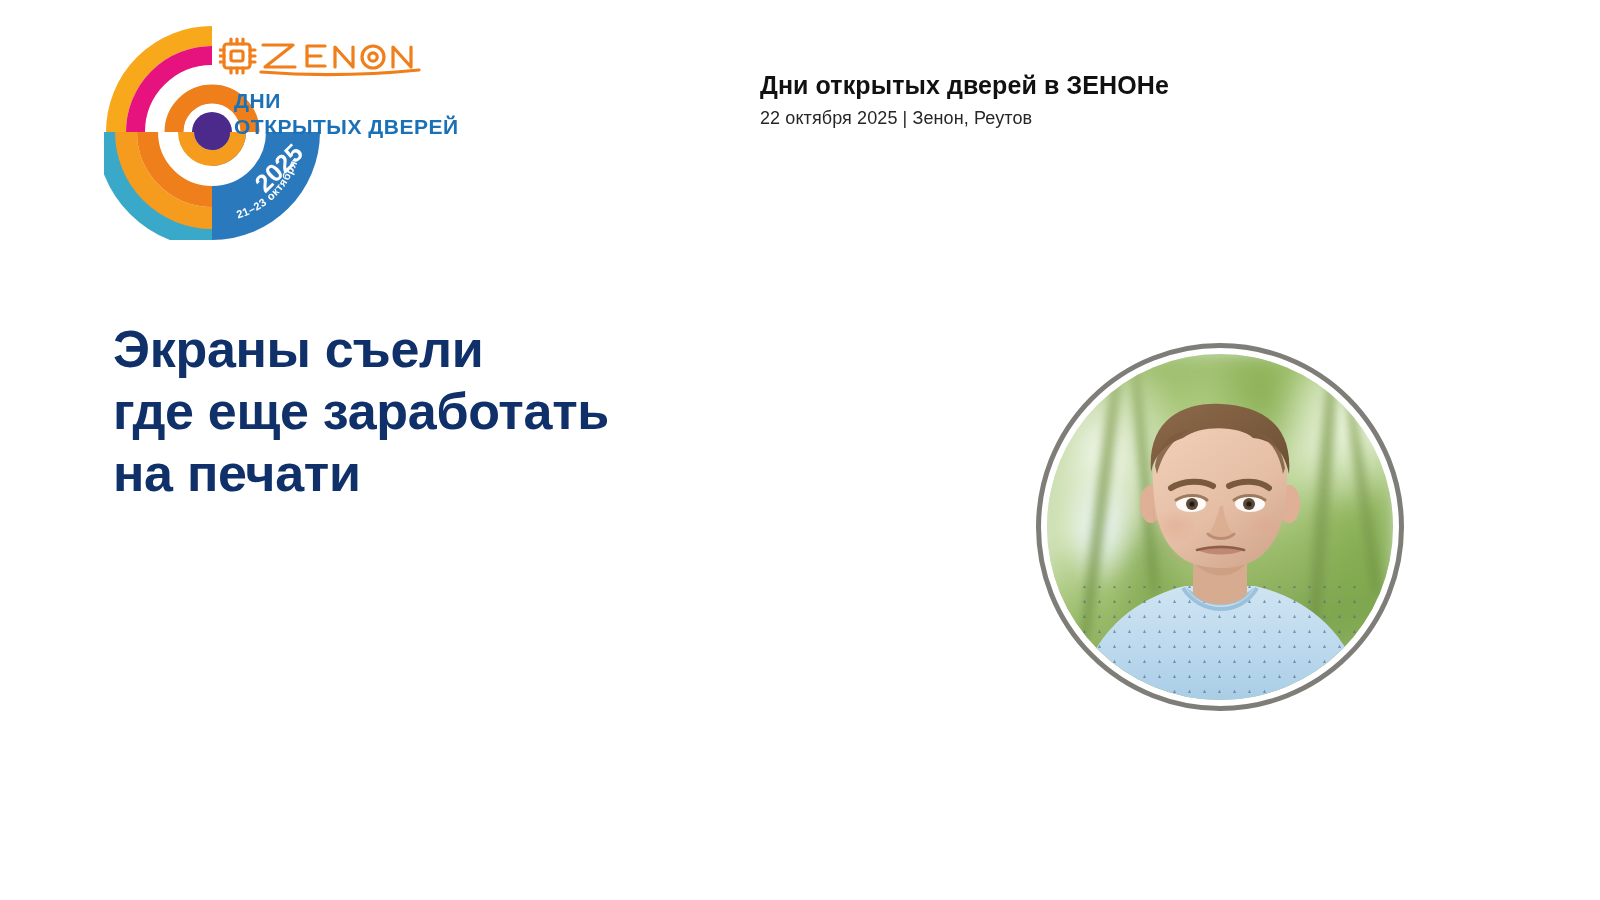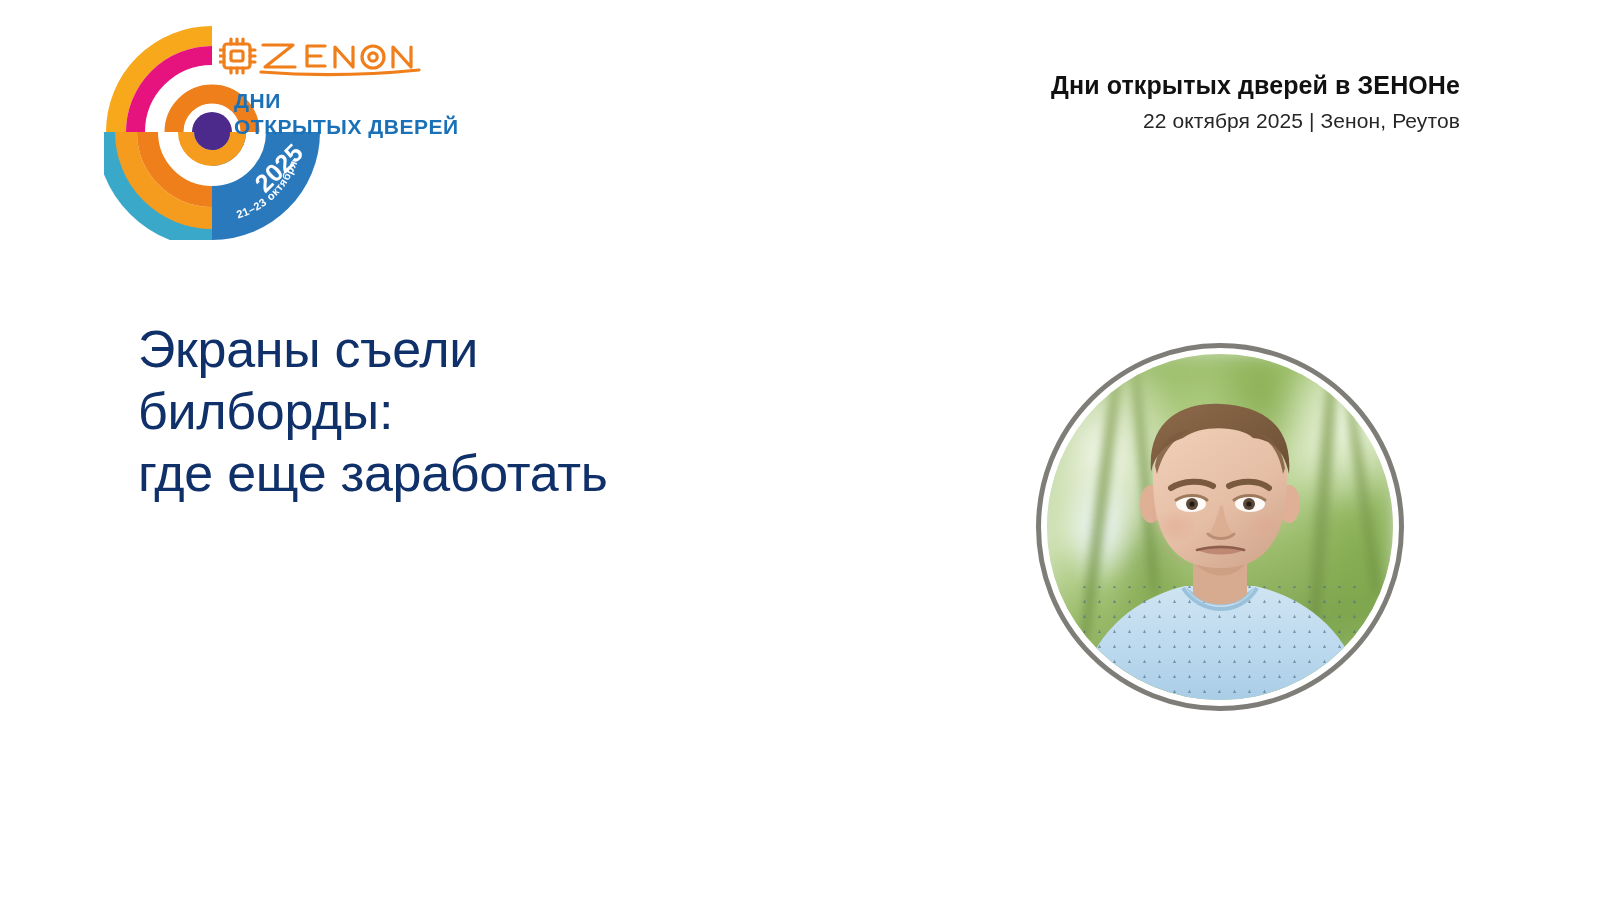--- a/index.html
+++ b/index.html
@@ -77,51 +77,49 @@
     letter-spacing: 0.5px;
     line-height: 1;
     white-space: nowrap;
   }
 
   
   .event-header {
     position: absolute;
     right: 140px;
     top: 70px;
-    text-align: right;
     width: 700px;
   }
   .event-title {
     font-size: 25px;
     font-weight: bold;
     color: #111111;
     line-height: 1.25;
     letter-spacing: 0.1px;
   }
   .event-subtitle {
-    font-size: 21px;
+    font-size: 18px;
     font-weight: normal;
     color: #262626;
     line-height: 1.4;
     margin-top: 5px;
     letter-spacing: 0.1px;
   }
 
   
   .main-title {
     position: absolute;
     left: 113px;
     top: 284px;
     width: 800px;
     color: #10306a;
     font-size: 52px;
-    font-weight: normal;
+    font-weight: bold;
     line-height: 1.19;
     letter-spacing: -0.3px;
-    margin-left: 25px;
   }
   .main-title .tline { display: block; white-space: nowrap; }
 
   
   .speaker-block {
     position: absolute;
     left: 115px;
     top: 600px;
     width: 700px;
   }
@@ -300,22 +298,22 @@
     </div>
   </div>
 
   <div class="event-header" data-name="event-header">
     <div class="event-title" data-name="event-title">Дни открытых дверей в ЗЕНОНе</div>
     <div class="event-subtitle" data-name="event-date-location">22 октября 2025 | Зенон, Реутов</div>
   </div>
 
   <h1 class="main-title" data-name="slide-title">
     <span class="tline" data-name="slide-title-line-1">Экраны съели</span>
-    <span class="tline" data-name="slide-title-line-2">билборды:</span>
     <span class="tline" data-name="slide-title-line-3">где еще заработать</span>
+    <span class="tline" data-name="slide-title-line-4">на печати</span>
   </h1>
 
 
   <div class="portrait-wrap" data-name="speaker-photo">
     <div class="portrait-inner" data-name="speaker-photo-image">
       <div class="bg-foliage" data-name="photo-background-foliage"></div>
       <div class="sky-patch" data-name="photo-background-sky"></div>
       <div class="stem s1" data-name="photo-background-stem"></div>
       <div class="stem s2" data-name="photo-background-stem"></div>
       <div class="stem s3" data-name="photo-background-stem"></div>

